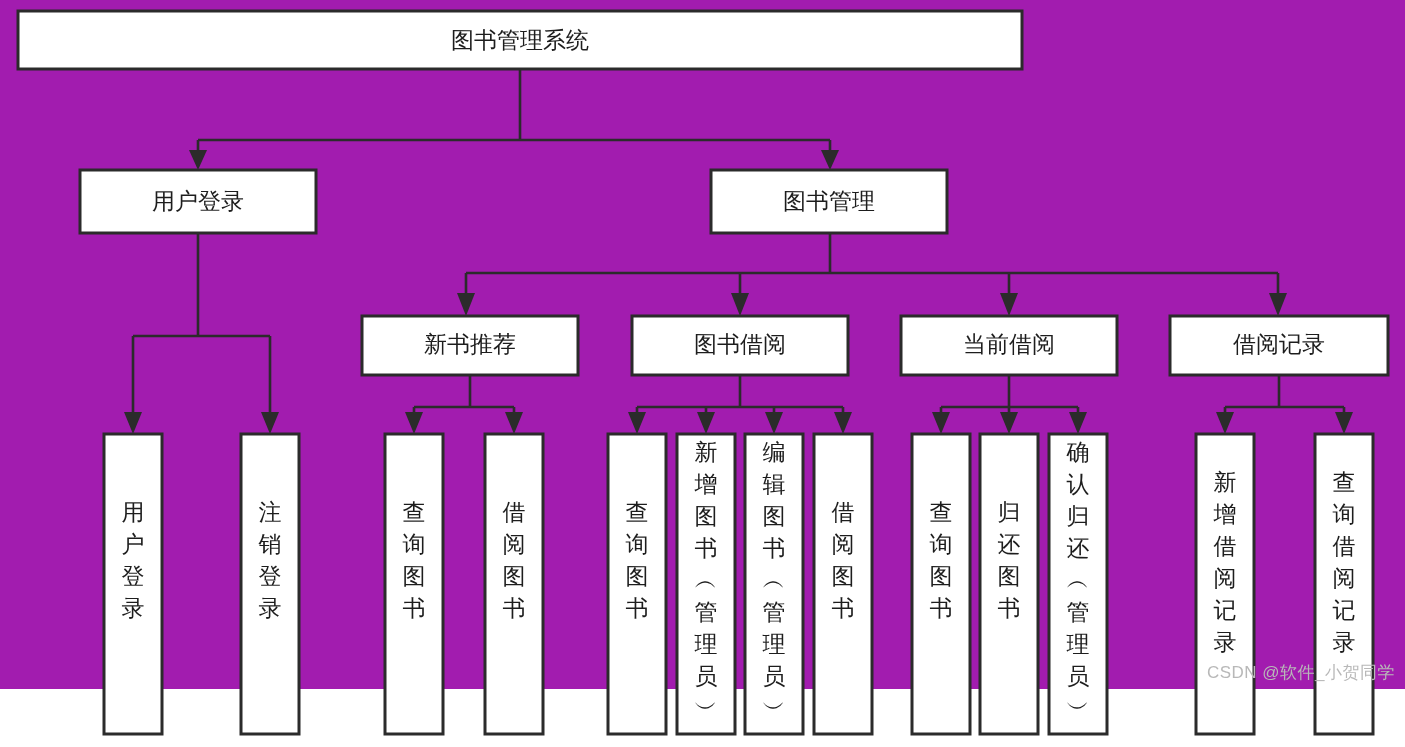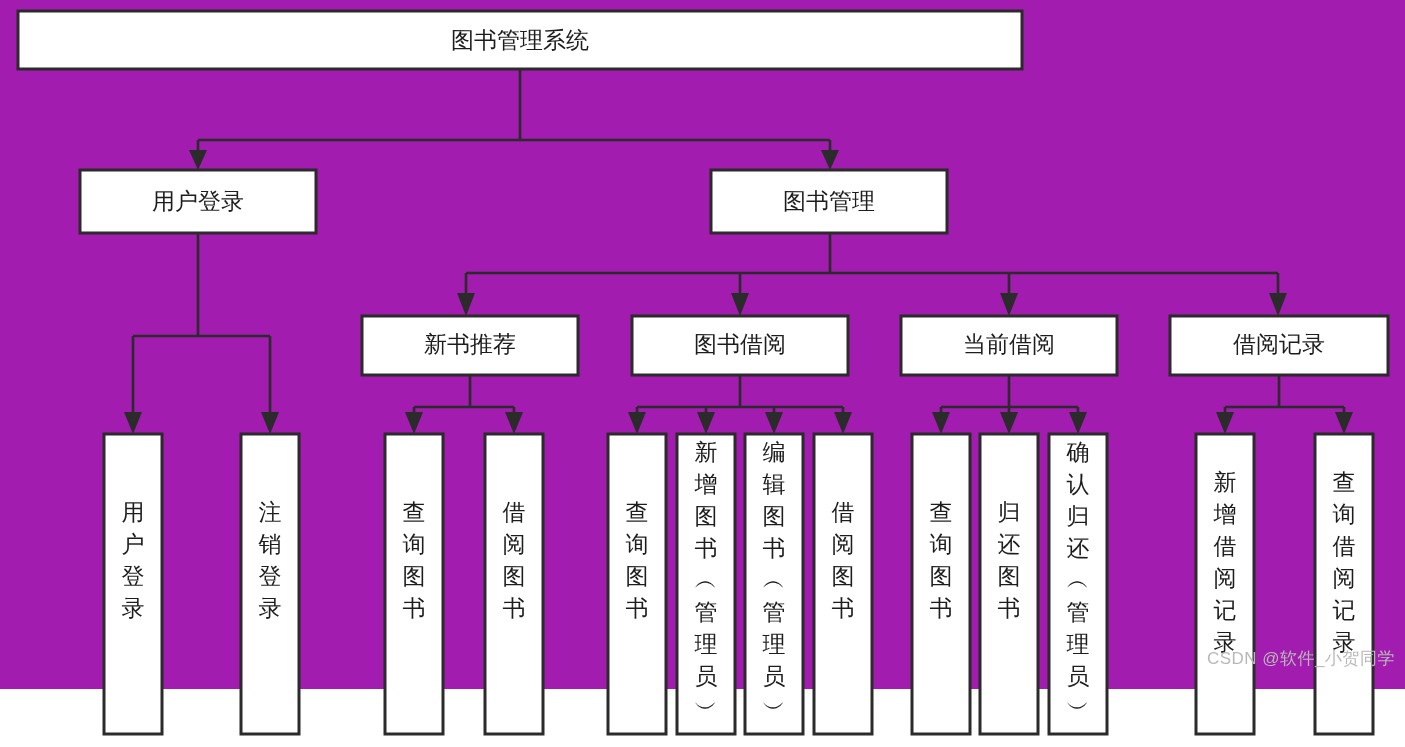--- a/index.html
+++ b/index.html
@@ -51,21 +51,21 @@
   }
   .node-label-vertical {
     font-family: "Liberation Sans", "DejaVu Sans", sans-serif;
     font-size: 23px;
     fill: #1d1d1d;
     text-anchor: middle;
   }
   .watermark {
     position: absolute;
     right: 10px;
-    bottom: 19px;
+    bottom: 5px;
     font-family: "Liberation Sans", "DejaVu Sans", sans-serif;
     font-size: 17px;
     color: #b8b8b8;
     white-space: nowrap;
     letter-spacing: 0.5px;
   }
 </style>
 </head>
 <body>
 

